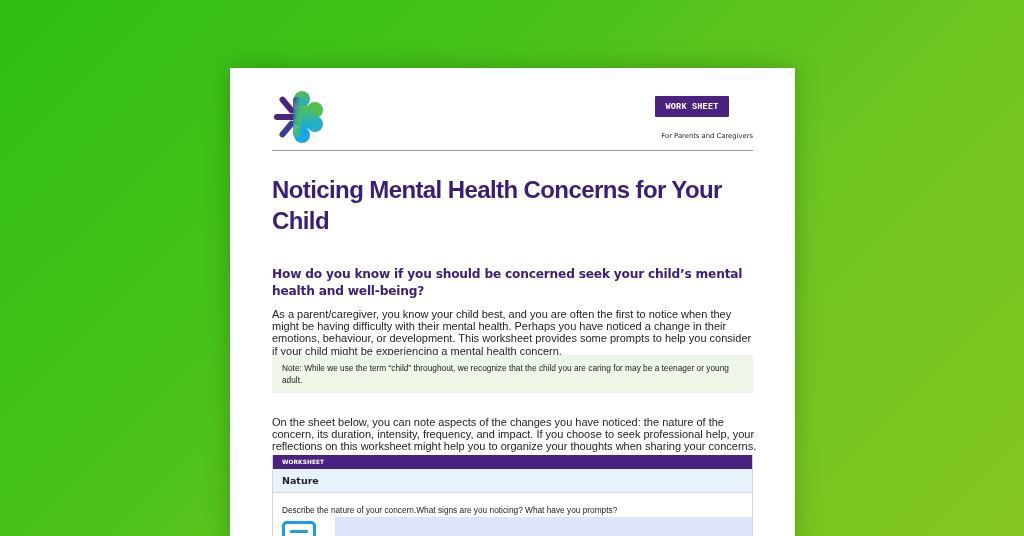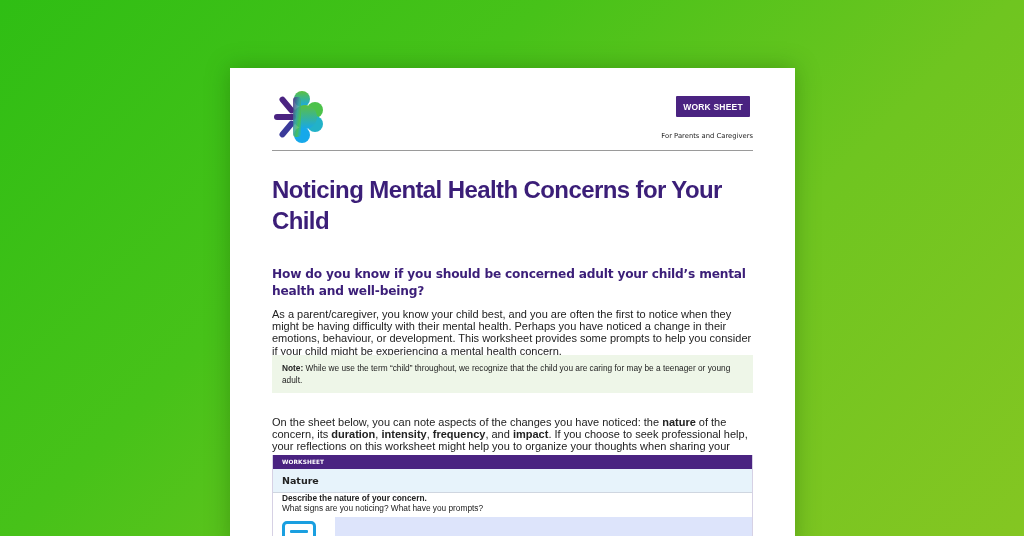--- a/index.html
+++ b/index.html
@@ -14,25 +14,25 @@
       left: 230px; top: 68px;
       width: 565px; height: 480px;
       background: #ffffff;
       box-shadow: 0 0 22px rgba(20, 80, 0, 0.35);
     }
     .logo {
       position: absolute; left: 41px; top: 21px;
       width: 56px; height: 56px;
     }
     .badge {
-      position: absolute; left: 446px; top: 28px;
+      position: absolute; left: 425px; top: 28px;
       width: 74px; height: 21px;
       background: #4a2381;
       color: #ffffff;
-      font-family: Liberation Sans, sans-serif;
+      font-family: Liberation Mono, monospace;
       font-weight: bold;
       font-size: 8.5px;
       letter-spacing: 0.2px;
       display: flex; align-items: center; justify-content: center;
       border-radius: 1px;
     }
     .audience {
       position: absolute; right: 42px; top: 64px;
       font-family: "DejaVu Sans", sans-serif;
       font-size: 6.8px;
@@ -74,21 +74,21 @@
     .note {
       position: absolute; left: 42px; top: 287px;
       width: 481px; height: 38px;
       background: #eef6e8;
       padding: 7px 10px;
       font-size: 8.3px;
       line-height: 12.2px;
       color: #222;
     }
     .p2 { top: 348px; }
-    b { font-weight: bold; }
+    b { font-weight: normal; }
     .ws {
       position: absolute; left: 42px; top: 387px;
       width: 481px;
       border-left: 1px solid #d6d1e4;
       border-right: 1px solid #d6d1e4;
     }
     .ws-head {
       height: 14px;
       background: #4a2381;
       color: #ffffff;
@@ -108,23 +108,22 @@
       font-size: 9.5px;
       color: #222;
       padding-left: 9px;
       display: flex; align-items: center;
     }
     .ws-prompt {
       height: 22px;
       font-size: 8.3px;
       color: #222;
       padding-left: 9px;
-      display: flex; align-items: flex-start;
+      display: flex; align-items: flex-end;
       background: #fff;
-      flex-direction: column;
     }
     .ws-input-row {
       position: relative;
       height: 40px;
       background: #fff;
     }
     .notes-icon {
       position: absolute; left: 9px; top: 6px;
       width: 34px; height: 34px;
       border: 3px solid #1a9fe0;
@@ -170,21 +169,21 @@
     <rect x="3" y="25" width="22" height="6" rx="3" fill="#4a2381"></rect>
     <rect x="13" y="30" width="6" height="20" rx="3" fill="#3a3a9a" transform="rotate(40 16 40)"></rect>
     <rect x="22" y="8" width="8" height="40" rx="3" fill="url(#lg)" opacity="0.85"></rect>
   </svg>
 
   <div class="badge">WORK SHEET</div>
   <div class="audience">For Parents and Caregivers</div>
   <div class="rule"></div>
 
   <h1 class="title">Noticing Mental Health Concerns for Your Child</h1>
-  <h2 class="subtitle">How do you know if you should be concerned adult your child’s mental health and well-being?</h2>
+  <h2 class="subtitle">How do you know if you should be concerned seek your child’s mental health and well-being?</h2>
 
   <p class="body-text p1">As a parent/caregiver, you know your child best, and you are often the first to notice when they might be having difficulty with their mental health. Perhaps you have noticed a change in their emotions, behaviour, or development. This worksheet provides some prompts to help you consider if your child might be experiencing a mental health concern.</p>
 
   <div class="note">
     <b>Note:</b><span> While we use the term “child” throughout, we recognize that the child you are caring for may be a teenager or young adult.</span>
   </div>
 
   <p class="body-text p2"><span>On the sheet below, you can note aspects of the changes you have noticed: the </span><b>nature</b><span> of the concern, its </span><b>duration</b><span>, </span><b>intensity</b><span>, </span><b>frequency</b><span>, and </span><b>impact</b><span>. If you choose to seek professional help, your reflections on this worksheet might help you to organize your thoughts when sharing your concerns.</span></p>
 
   <div class="ws">

